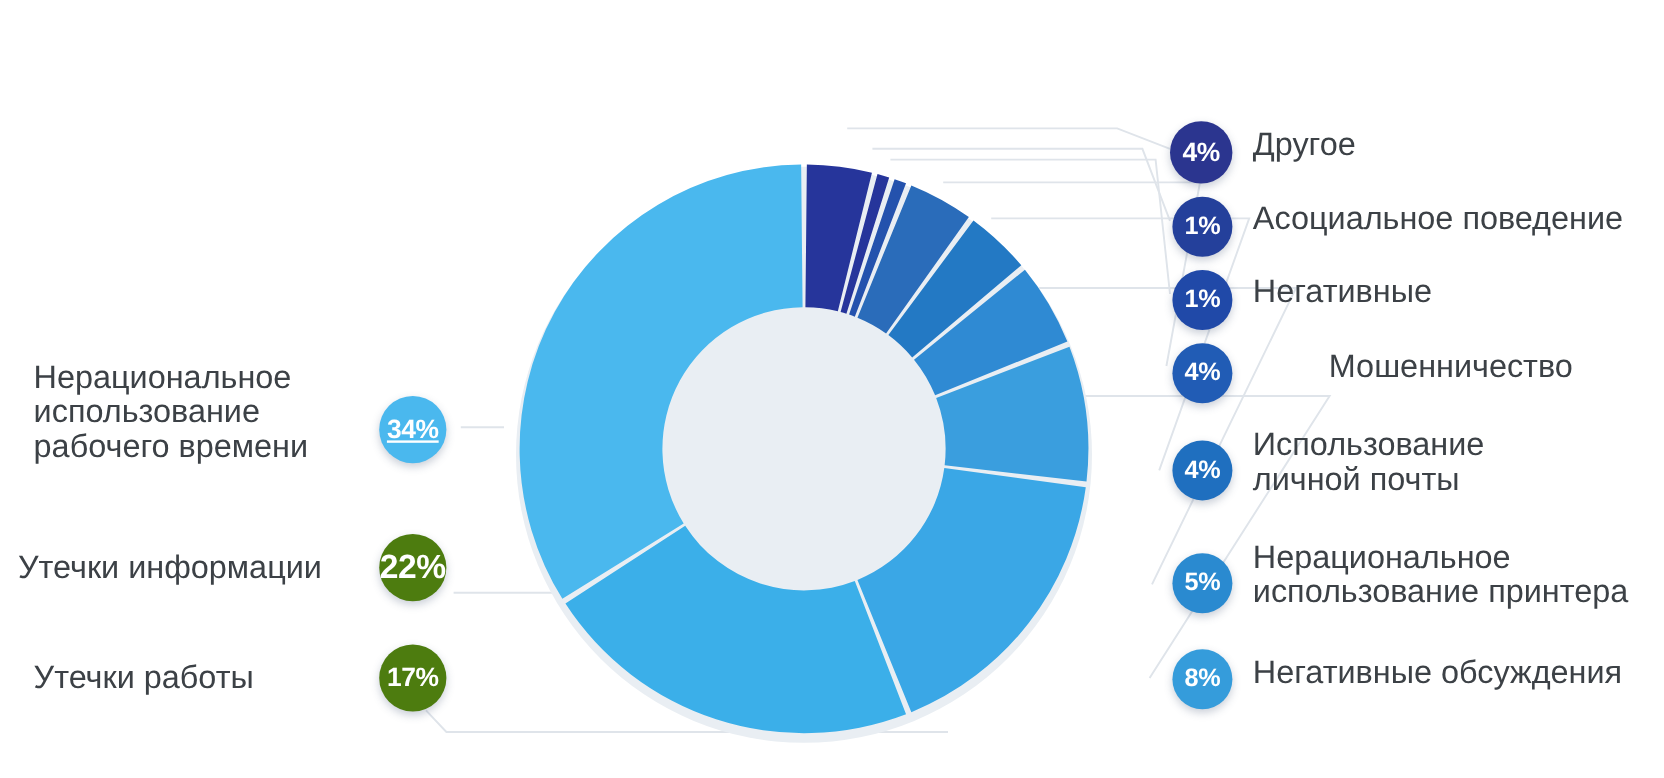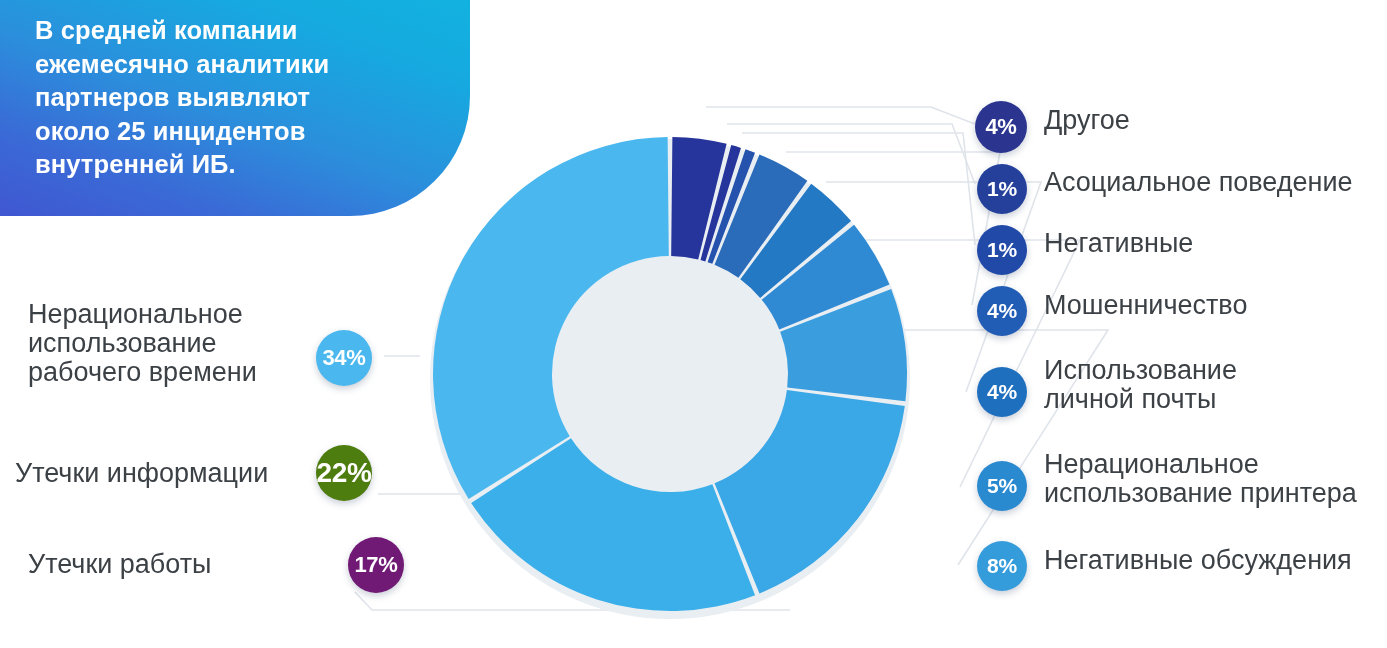--- a/index.html
+++ b/index.html
@@ -55,27 +55,20 @@
     white-space:pre-line;
   }
   .lg.right{text-align:left;}
   .lg.left{text-align:left;}
 </style>
 </head>
 <body>
 
 <div id="stage">
 
-  <div id="banner">
-    <div id="banner-text">В средней компании
-ежемесячно  аналитики
-партнеров  выявляют
-около  25 инцидентов
-внутренней  ИБ.</div>
-  </div>
 
   <svg id="leaders" viewBox="0 0 1387 648" width="1387" height="648">
     <g fill="none" stroke="#dfe4ea" stroke-width="1.6">
 
       <polyline points="706,107 931,107 975,124"></polyline>
       <polyline points="727,124 952,124 975,184"></polyline>
       <polyline points="742,133 963,133 975,245"></polyline>
       <polyline points="786,152 1000,152 972,305"></polyline>
       <polyline points="826,182 1041,182 966,392"></polyline>
       <polyline points="866,240 1080,240 960,487"></polyline>
@@ -105,40 +98,40 @@
     <div class="badge" style="left: 975px; top: 101px; width: 52px; height: 52px; font-size: 22px; background: rgb(43, 53, 143);">4%</div>
     <div class="lg right" style="left:1044px;top:106px;width:330px;">Другое</div>
 
     <div class="badge" style="left: 977px; top: 164px; width: 50px; height: 50px; font-size: 21px; background: rgb(36, 64, 155);">1%</div>
     <div class="lg right" style="left:1044px;top:168px;width:345px;">Асоциальное поведение</div>
 
     <div class="badge" style="left: 977px; top: 225px; width: 50px; height: 50px; font-size: 21px; background: rgb(32, 73, 168);">1%</div>
     <div class="lg right" style="left:1044px;top:229px;width:330px;">Негативные</div>
 
     <div class="badge" style="left: 977px; top: 286px; width: 50px; height: 50px; font-size: 21px; background: rgb(33, 92, 181);">4%</div>
-    <div class="lg right" style="left:1044px;top:291px;width:330px;">Мошенничество</div>
+    <div class="lg right" style="left:1044px;top:291px;width:330px;text-align:center;">Мошенничество</div>
 
     <div class="badge" style="left: 977px; top: 367px; width: 50px; height: 50px; font-size: 21px; background: rgb(31, 111, 191);">4%</div>
     <div class="lg right" style="left:1044px;top:356px;width:340px;">Использование
 личной почты</div>
 
     <div class="badge" style="left: 977px; top: 461px; width: 50px; height: 50px; font-size: 21px; background: rgb(42, 138, 208);">5%</div>
     <div class="lg right" style="left:1044px;top:450px;width:345px;">Нерациональное
 использование принтера</div>
 
     <div class="badge" style="left: 977px; top: 541px; width: 50px; height: 50px; font-size: 21px; background: rgb(53, 156, 219);">8%</div>
     <div class="lg right" style="left:1044px;top:546px;width:345px;">Негативные обсуждения</div>
   </div>
 
   <div>
-    <div class="badge" style="left: 316px; top: 330px; width: 56px; height: 56px; font-size: 22px; background: rgb(74, 184, 238);">34%</div>
+    <div class="badge" style="left: 316px; top: 330px; width: 56px; height: 56px; font-size: 22px; background: rgb(74, 184, 238); text-decoration: underline;">34%</div>
     <div class="lg left" style="left:28px;top:300px;width:270px;">Нерациональное
 использование
 рабочего времени</div>
 
     <div class="badge" style="left: 316px; top: 445px; width: 56px; height: 56px; font-size: 28px; background: #4d7c0f;">22%</div>
     <div class="lg left" style="left:15px;top:459px;width:280px;">Утечки информации</div>
 
-    <div class="badge" style="left: 316px; top: 537px; width: 56px; height: 56px; font-size: 22px; background: #701a75; margin-left: 32px;">17%</div>
+    <div class="badge" style="left: 316px; top: 537px; width: 56px; height: 56px; font-size: 22px; background: #4d7c0f;">17%</div>
     <div class="lg left" style="left:28px;top:550px;width:280px;">Утечки работы</div>
   </div>
 
 </div>
 
 </body></html>

